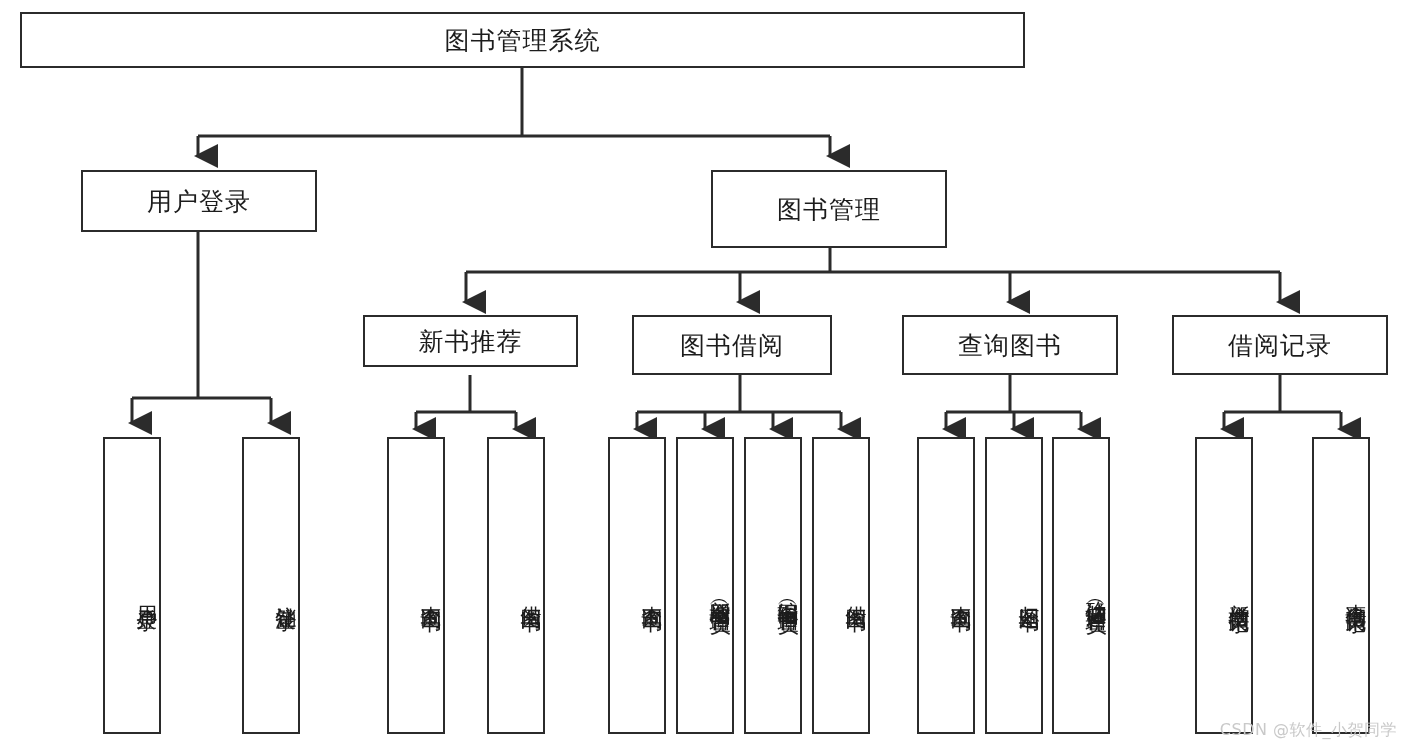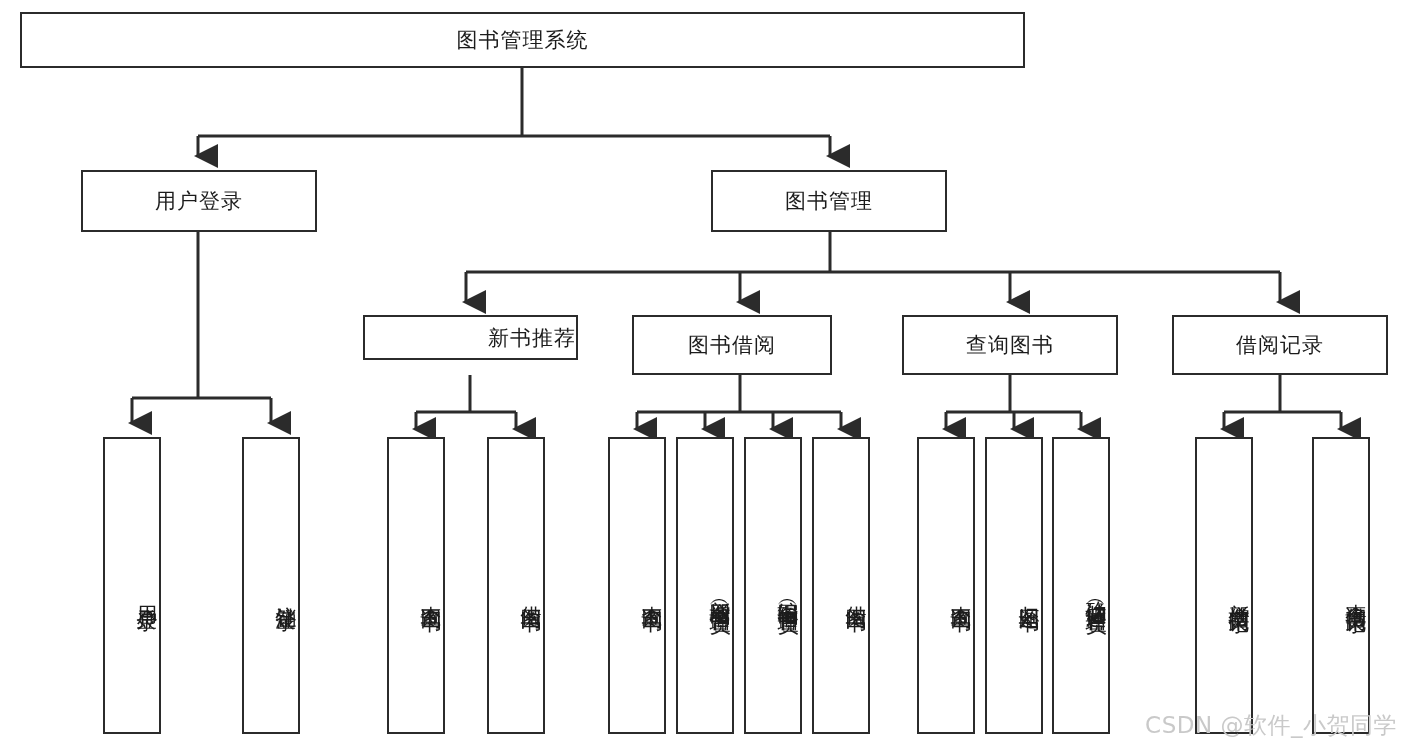--- a/index.html
+++ b/index.html
@@ -27,21 +27,21 @@
     position: absolute;
     box-sizing: border-box;
     border: 2.5px solid #2b2b2b;
     background: #ffffff;
     display: flex;
     align-items: center;
     justify-content: center;
     color: #1c1c1c;
   }
   .node.horiz {
-    font-size: 21px;
+    font-size: 25px;
     letter-spacing: 1px;
   }
   .node.vert {
     writing-mode: vertical-rl;
     text-orientation: upright;
     font-size: 21px;
     align-items: flex-start;
     justify-content: center;
     padding-top: 14px;
     line-height: 1.18;
@@ -49,21 +49,21 @@
   }
   .node.vert .vlabel {
     writing-mode: vertical-rl;
     text-orientation: upright;
     white-space: nowrap;
   }
   #watermark {
     position: absolute;
     right: 8px;
     bottom: 6px;
-    font-size: 23px;
+    font-size: 16px;
     color: #c9c9c9;
     white-space: nowrap;
     letter-spacing: 0.5px;
   }
 </style>
 </head>
 <body>
 
 <div id="canvas">
 
@@ -117,25 +117,25 @@
     </g>
   </svg>
 
   <div class="node horiz" style="left:20px; top:12px; width:1005px; height:56px;">
     <span>图书管理系统</span>
   </div>
 
   <div class="node horiz" style="left:81px; top:170px; width:236px; height:62px;">
     <span>用户登录</span>
   </div>
-  <div class="node horiz" style="left:711px; top:170px; width:236px; height:62px;">
+  <div class="node horiz" style="left:711px; top:170px; width:236px; height:78px;">
     <span>图书管理</span>
   </div>
 
-  <div class="node horiz" style="left:363px; top:315px; width:215px; height:45px;justify-content:flex-end;">
+  <div class="node horiz" style="left:363px; top:315px; width:215px; height:52px;">
     <span>新书推荐</span>
   </div>
   <div class="node horiz" style="left:632px; top:315px; width:200px; height:60px;">
     <span>图书借阅</span>
   </div>
   <div class="node horiz" style="left:902px; top:315px; width:216px; height:60px;">
     <span>查询图书</span>
   </div>
   <div class="node horiz" style="left:1172px; top:315px; width:216px; height:60px;">
     <span>借阅记录</span>

